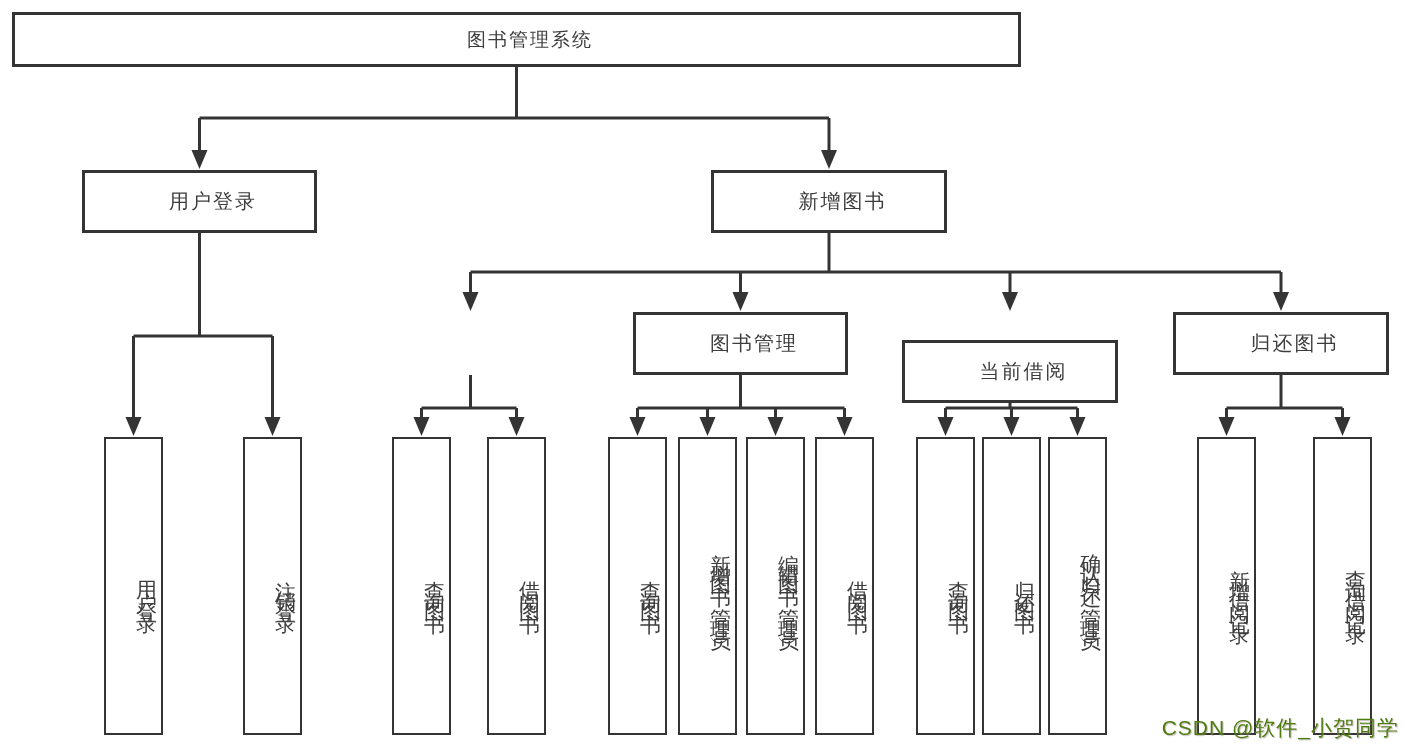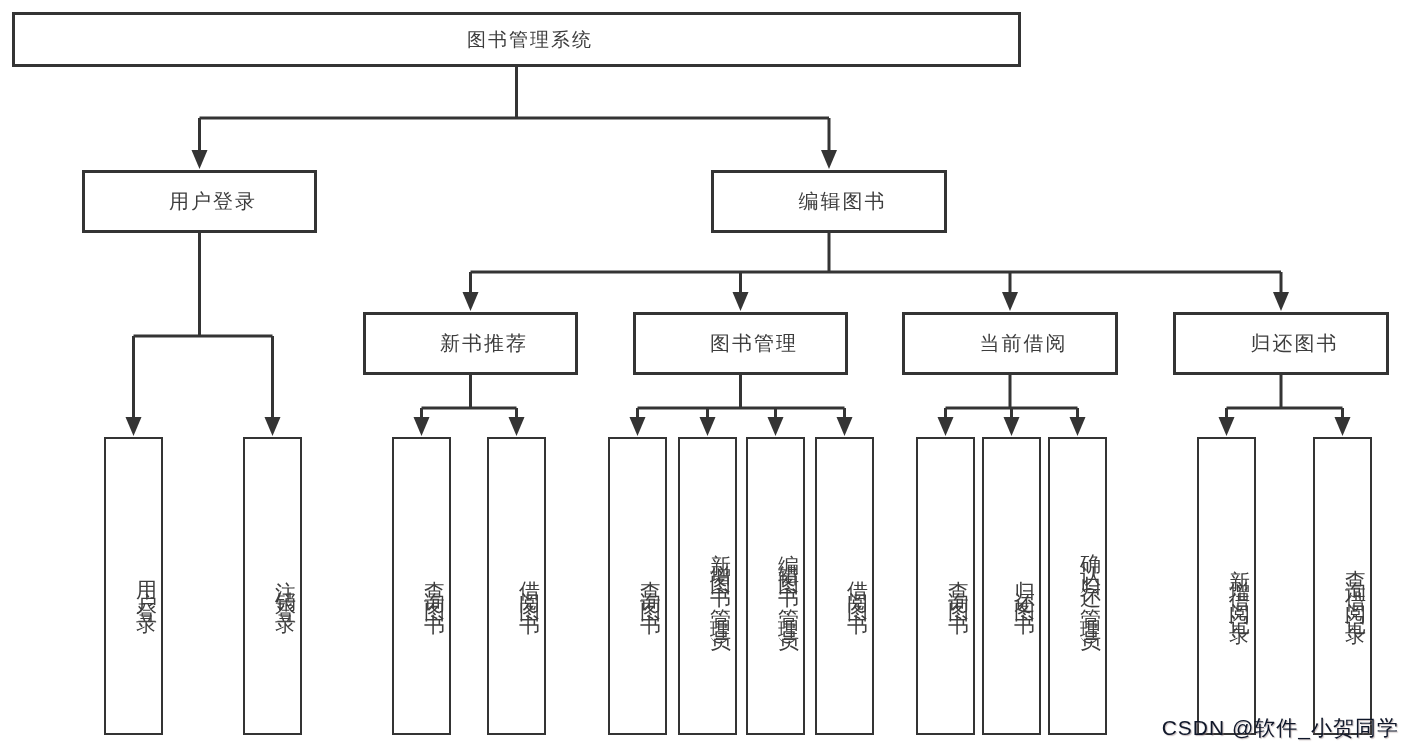--- a/index.html
+++ b/index.html
@@ -23,41 +23,41 @@
 
   .root  { left: 12px;  top: 12px;  width: 1009px; height: 55px; }
   .root .h-label { font-size: 19px; }
 
   .lv2-a { left: 82px;  top: 170px; width: 235px; height: 63px; }
   .lv2-b { left: 711px; top: 170px; width: 236px; height: 63px; }
 
   .lv3   { top: 312px; height: 63px; }
   .g1 { left: 363px;  width: 215px; }
   .g2 { left: 633px;  width: 215px; }
-  .g3 { left: 902px;  width: 216px; }
+  .g3 { left: 902px;  width: 216px; margin-top: 28px; }
   .g4 { left: 1173px; width: 216px; }
 
   .leaf {
     top: 437px; width: 59px; height: 298px;
     border-width: 2.5px;
   }
   .v-text {
     writing-mode: vertical-rl;
     text-orientation: mixed;
     font-size: 21px;
     letter-spacing: 11px;
     line-height: 1;
     white-space: nowrap;
     color: #3d3d3d;
   }
 
   .watermark {
     position: absolute; right: 6px; bottom: 5px;
     font-size: 21px; letter-spacing: 1px;
-    color: #0f172a;
+    color: #4d7c0f;
     text-shadow: 1px 1px 1px rgba(150,130,130,0.55);
     white-space: nowrap;
   }
 </style>
 </head>
 <body>
 
 <div class="canvas">
 
   <svg class="wires" viewBox="0 0 1405 747">
@@ -119,26 +119,23 @@
   </svg>
 
   <div class="node root">
     <span class="h-label">图书管理系统</span>
   </div>
 
   <div class="node lv2-a">
     <span class="h-label">用户登录</span>
   </div>
   <div class="node lv2-b">
-    <span class="h-label">编辑图书</span>
+    <span class="h-label">新增图书</span>
   </div>
 
-  <div class="node lv3 g1">
-    <span class="h-label">新书推荐</span>
-  </div>
   <div class="node lv3 g2">
     <span class="h-label">图书管理</span>
   </div>
   <div class="node lv3 g3">
     <span class="h-label">当前借阅</span>
   </div>
   <div class="node lv3 g4">
     <span class="h-label">归还图书</span>
   </div>
 

